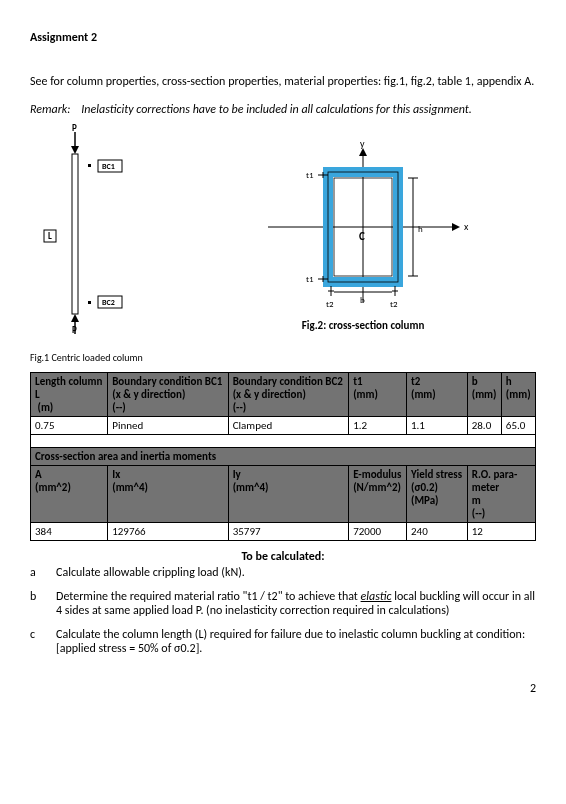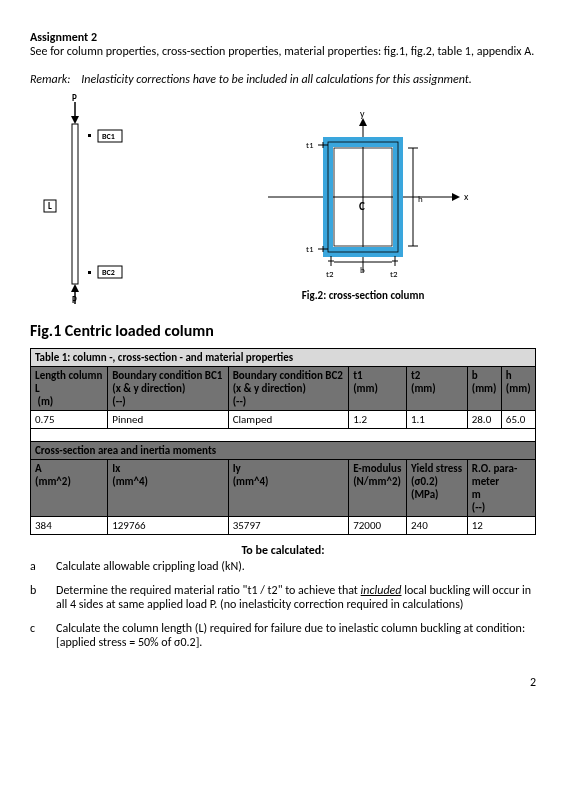--- a/index.html
+++ b/index.html
@@ -6,38 +6,38 @@
     margin: 0;
     padding: 30px 30px 20px 30px;
     font-family: Calibri, Arial, sans-serif;
     font-size: 12px;
     color: #000;
     width: 506px;
     background: #fff;
   }
   .title {
     font-weight: bold;
-    margin-bottom: 0;
+    margin-bottom: 30px;
   }
   .intro p {
     margin: 0 0 2px 0;
   }
   .remark {
     margin-top: 14px;
   }
   .remark em { font-style: italic; }
   .figwrap {
     display: flex;
     align-items: flex-start;
     margin-top: 8px;
   }
   .fig1 { width: 160px; }
   .fig2 { flex: 1; text-align: center; padding-top: 18px;}
   .capfig2 { font-weight: bold; margin-top: 4px; font-size:11px;}
-  .capfig1 { font-weight: bold; margin-top: 14px; font-size:16px;}
+  .capfig1 { font-weight: normal; margin-top: 14px; font-size:10px;}
   table.props {
     border-collapse: collapse;
     width: 100%;
     margin-top: 8px;
     font-size: 11px;
   }
   table.props th, table.props td {
     border: 1px solid #000;
     padding: 2px 4px;
     text-align: left;
@@ -158,23 +158,20 @@
       <text x="170" y="90" font-size="9">h</text>
     </svg>
     <div class="capfig2">Fig.2: cross-section column</div>
   </div>
 </div>
 
 <div class="capfig1">Fig.1 Centric loaded column</div>
 
 <table class="props">
   <tbody>
-      <tr>
-        <td colspan="7" class="tcaption">Table 1: column -, cross-section - and material properties</td>
-      </tr>
   <tr class="shade">
     <td class="hdrcell">Length column<br>L<br>&nbsp;(m)</td>
     <td class="hdrcell">Boundary condition BC1<br>(x &amp; y direction)<br>(--)</td>
     <td class="hdrcell">Boundary condition BC2<br>(x &amp; y direction)<br>(--)</td>
     <td class="hdrcell">t1<br>(mm)</td>
     <td class="hdrcell">t2<br>(mm)</td>
     <td class="hdrcell">b<br>(mm)</td>
     <td class="hdrcell">h<br>(mm)</td>
   </tr>
   <tr>
@@ -214,21 +211,21 @@
 <div class="section-hdr">To be calculated:</div>
 
 <div class="tasks">
   <div class="task">
     <div class="tlabel">a</div>
     <div class="tbody">Calculate allowable crippling load (kN).</div>
   </div>
   <div class="task">
     <div class="tlabel">b</div>
     <div class="tbody">
-      <span>Determine the required material ratio "t1 / t2" to achieve that </span><span class="ei">included</span><span> local buckling will occur in all 4 sides at same applied load P. (no inelasticity correction required in calculations)</span>
+      <span>Determine the required material ratio "t1 / t2" to achieve that </span><span class="ei">elastic</span><span> local buckling will occur in all 4 sides at same applied load P. (no inelasticity correction required in calculations)</span>
     </div>
   </div>
   <div class="task">
     <div class="tlabel">c</div>
     <div class="tbody">Calculate the column length (L) required for failure due to inelastic column buckling at condition: [applied stress =  50% of σ0.2].</div>
   </div>
 </div>
 
 <div class="pagenum">2</div>
 

